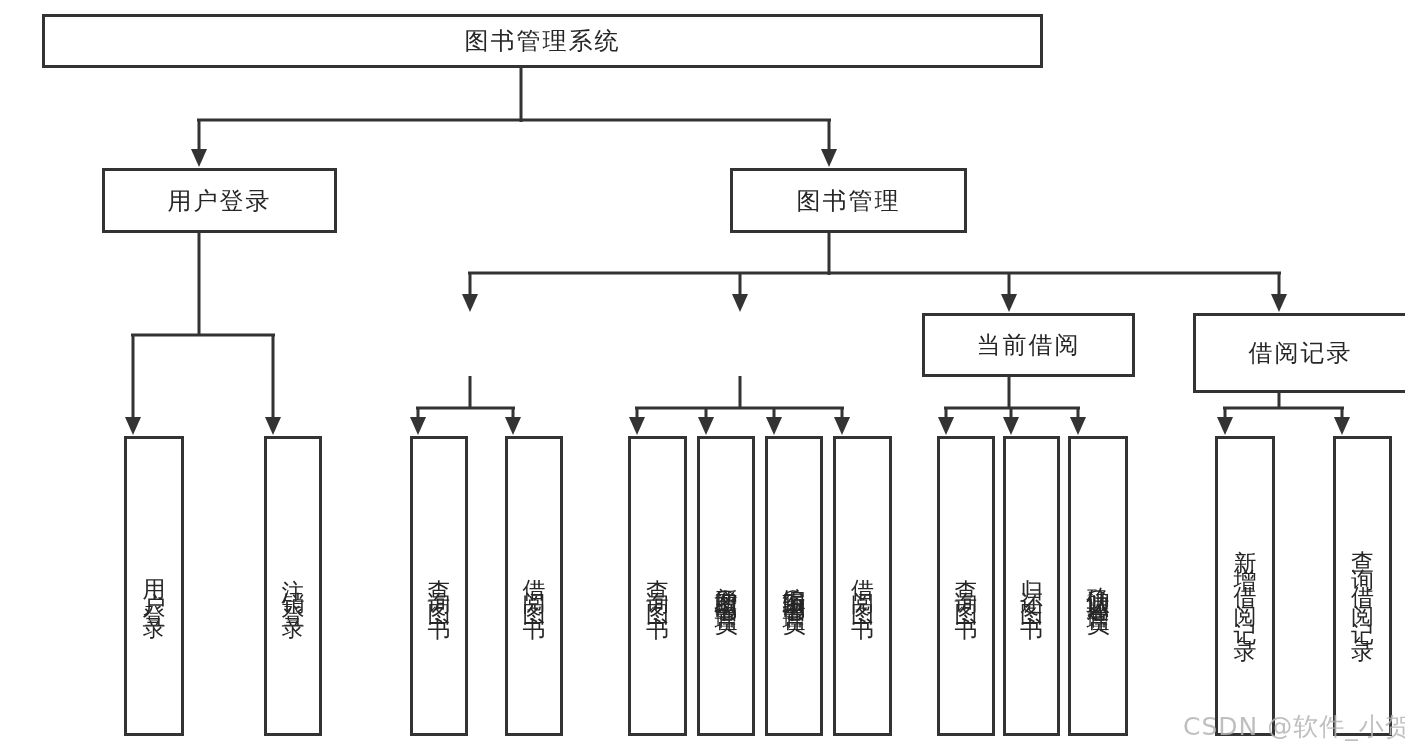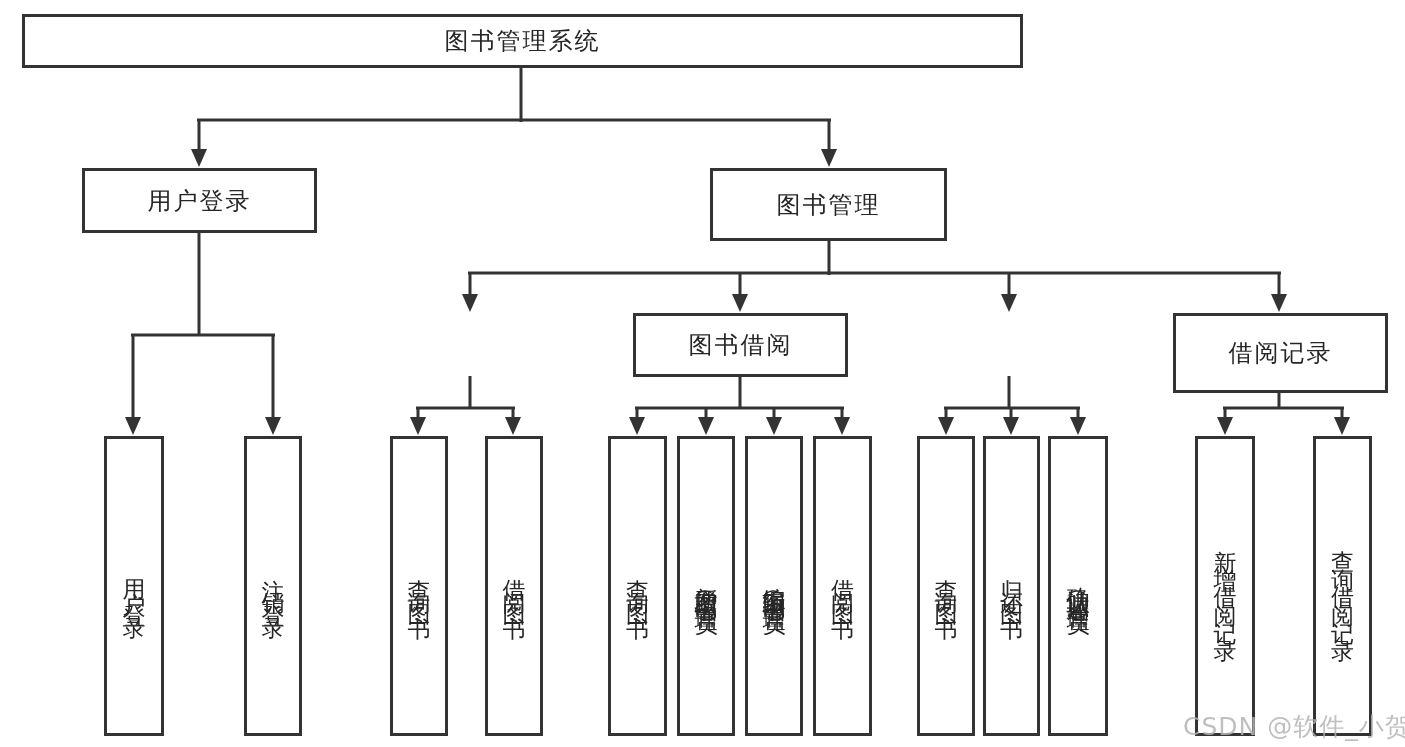--- a/index.html
+++ b/index.html
@@ -23,20 +23,21 @@
   .box{
     position:absolute;
     box-sizing:border-box;
     border:3px solid var(--line);
     background:#fff;
     color:var(--text);
     display:flex;
     align-items:center;
     justify-content:center;
     text-align:center;
+    margin-left:20px;
   }
   .h-label{
     font-size:24px;
     letter-spacing:2px;
     white-space:nowrap;
   }
   .leaf{
     writing-mode:vertical-rl;
     font-size:23px;
     letter-spacing:0.55em;
@@ -94,23 +95,23 @@
       <polygon points="1011,435 1003,417 1019,417"></polygon>
       <polygon points="1078,435 1070,417 1086,417"></polygon>
       <polygon points="1225,435 1217,417 1233,417"></polygon>
       <polygon points="1342,435 1334,417 1350,417"></polygon>
     </g>
   </svg>
 
   <div class="box h-label" style="left:22px;top:14px;width:1001px;height:54px">图书管理系统</div>
 
   <div class="box h-label" style="left:82px;top:168px;width:235px;height:65px">用户登录</div>
-  <div class="box h-label" style="left:710px;top:168px;width:237px;height:73px">图书管理</div>
+  <div class="box h-label" style="left:710px;top:168px;width:237px;height:65px">图书管理</div>
 
-  <div class="box h-label" style="left:633px;top:313px;width:215px;height:64px">图书借阅</div>
+  <div class="box h-label" style="left:902px;top:313px;width:213px;height:64px">当前借阅</div>
   <div class="box h-label" style="left:1173px;top:313px;width:215px;height:80px">借阅记录</div>
 
   <div class="box leaf" style="left:104px;top:436px;width:60px;height:300px">用户登录</div>
   <div class="box leaf" style="left:244px;top:436px;width:58px;height:300px">注销登录</div>
 
   <div class="box leaf" style="left:390px;top:436px;width:58px;height:300px">查询图书</div>
   <div class="box leaf" style="left:485px;top:436px;width:58px;height:300px">借阅图书</div>
 
   <div class="box leaf" style="left:608px;top:436px;width:59px;height:300px">查询图书</div>
   <div class="box leaf tight" style="left:677px;top:436px;width:58px;height:300px">新增图书（管理员）</div>

